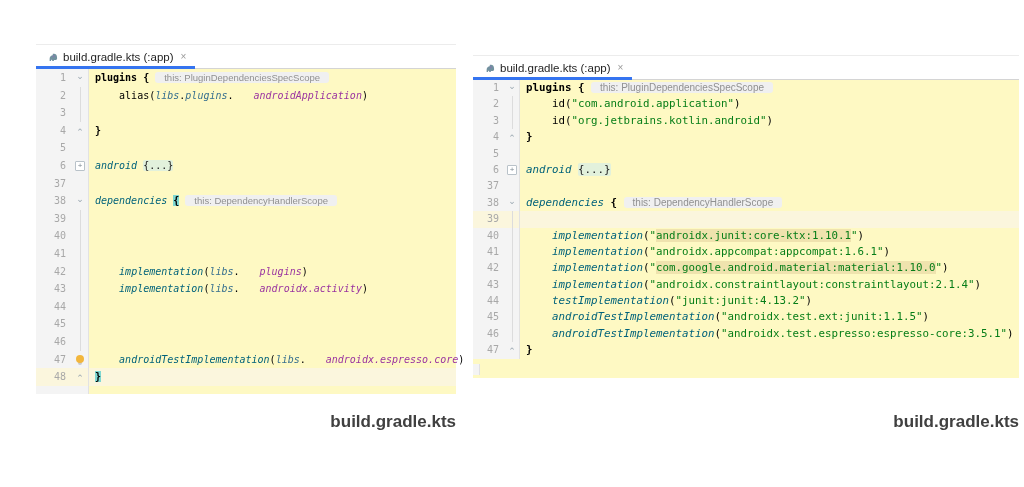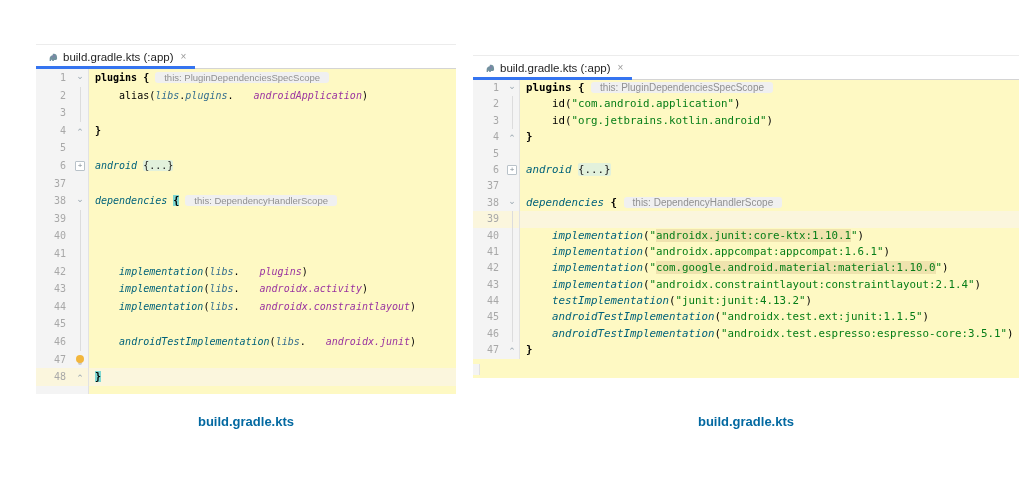--- a/index.html
+++ b/index.html
@@ -60,22 +60,22 @@
   .editor-left .gutter-pad{height:8px;display:flex;}
   .editor-right{left:473px;top:55px;width:546px;}
   .editor-right .row{height:16.4px;line-height:16.4px;}
   .editor-right .num{width:26px;padding-right:6px;font-size:10px;}
   .editor-right .foldc{width:14px;font-size:10px;line-height:16.4px;}
   .editor-right .codeline{font-size:10.8px;padding-left:6px;}
   .editor-right .hint{font-size:10px;}
   .gutter-pad .num,.gutter-pad .foldc{height:100%;}
 
   
-  .caption{position:absolute;text-align:center;font-weight:700;color:#0369a1;
-           font-size:13px;line-height:22px;font-family:"Liberation Sans",sans-serif;}
+  .caption{position:absolute;text-align:right;font-weight:700;color:#404040;
+           font-size:17px;line-height:22px;font-family:"Liberation Sans",sans-serif;}
   .caption-left{left:36px;top:411px;width:420px;}
   .caption-right{left:473px;top:411px;width:546px;}
 </style>
 </head>
 <body>
 
 <div class="stage">
 
   <div class="editor editor-left">
     <div class="tabbar">
@@ -150,34 +150,33 @@
           <span class="codeline"><span class="tok-p">    </span><span class="tok-f">implementation</span><span class="tok-p">(</span><span class="tok-l">libs</span><span class="tok-p">.</span><span class="tok-m">plugins</span><span class="tok-p">)</span></span>
         </div>
         <div class="row">
           <span class="num">43</span>
           <span class="foldc fold-line"></span>
           <span class="codeline"><span class="tok-p">    </span><span class="tok-f">implementation</span><span class="tok-p">(</span><span class="tok-l">libs</span><span class="tok-p">.</span><span class="tok-m">androidx.activity</span><span class="tok-p">)</span></span>
         </div>
         <div class="row">
           <span class="num">44</span>
           <span class="foldc fold-line"></span>
-          <span class="codeline"><span class="tok-p">    </span><span class="tok-f">implementation</span><span class="tok-p">(</span><span class="tok-l">libs</span><span class="tok-p">.</span><span class="tok-m">androidx.constraintlayout</span><span class="tok-p">)</span></span>
         </div>
         <div class="row">
           <span class="num">45</span>
           <span class="foldc fold-line"></span>
         </div>
         <div class="row">
           <span class="num">46</span>
           <span class="foldc fold-line"></span>
-          <span class="codeline"><span class="tok-p">    </span><span class="tok-f">androidTestImplementation</span><span class="tok-p">(</span><span class="tok-l">libs</span><span class="tok-p">.</span><span class="tok-m">androidx.junit</span><span class="tok-p">)</span></span>
         </div>
         <div class="row">
           <span class="num">47</span>
           <span class="foldc fold-bulb"></span>
+          <span class="codeline"><span class="tok-p">    </span><span class="tok-f">androidTestImplementation</span><span class="tok-p">(</span><span class="tok-l">libs</span><span class="tok-p">.</span><span class="tok-m">androidx.espresso.core</span><span class="tok-p">)</span></span>
         </div>
         <div class="row cur">
           <span class="num">48</span>
           <span class="foldc fold-end"></span>
           <span class="codeline"><span class="tok-bh">}</span></span>
         </div>
       </div>
     <div class="gutter-pad">
         <span class="num"></span>
         <span class="foldc"></span>

